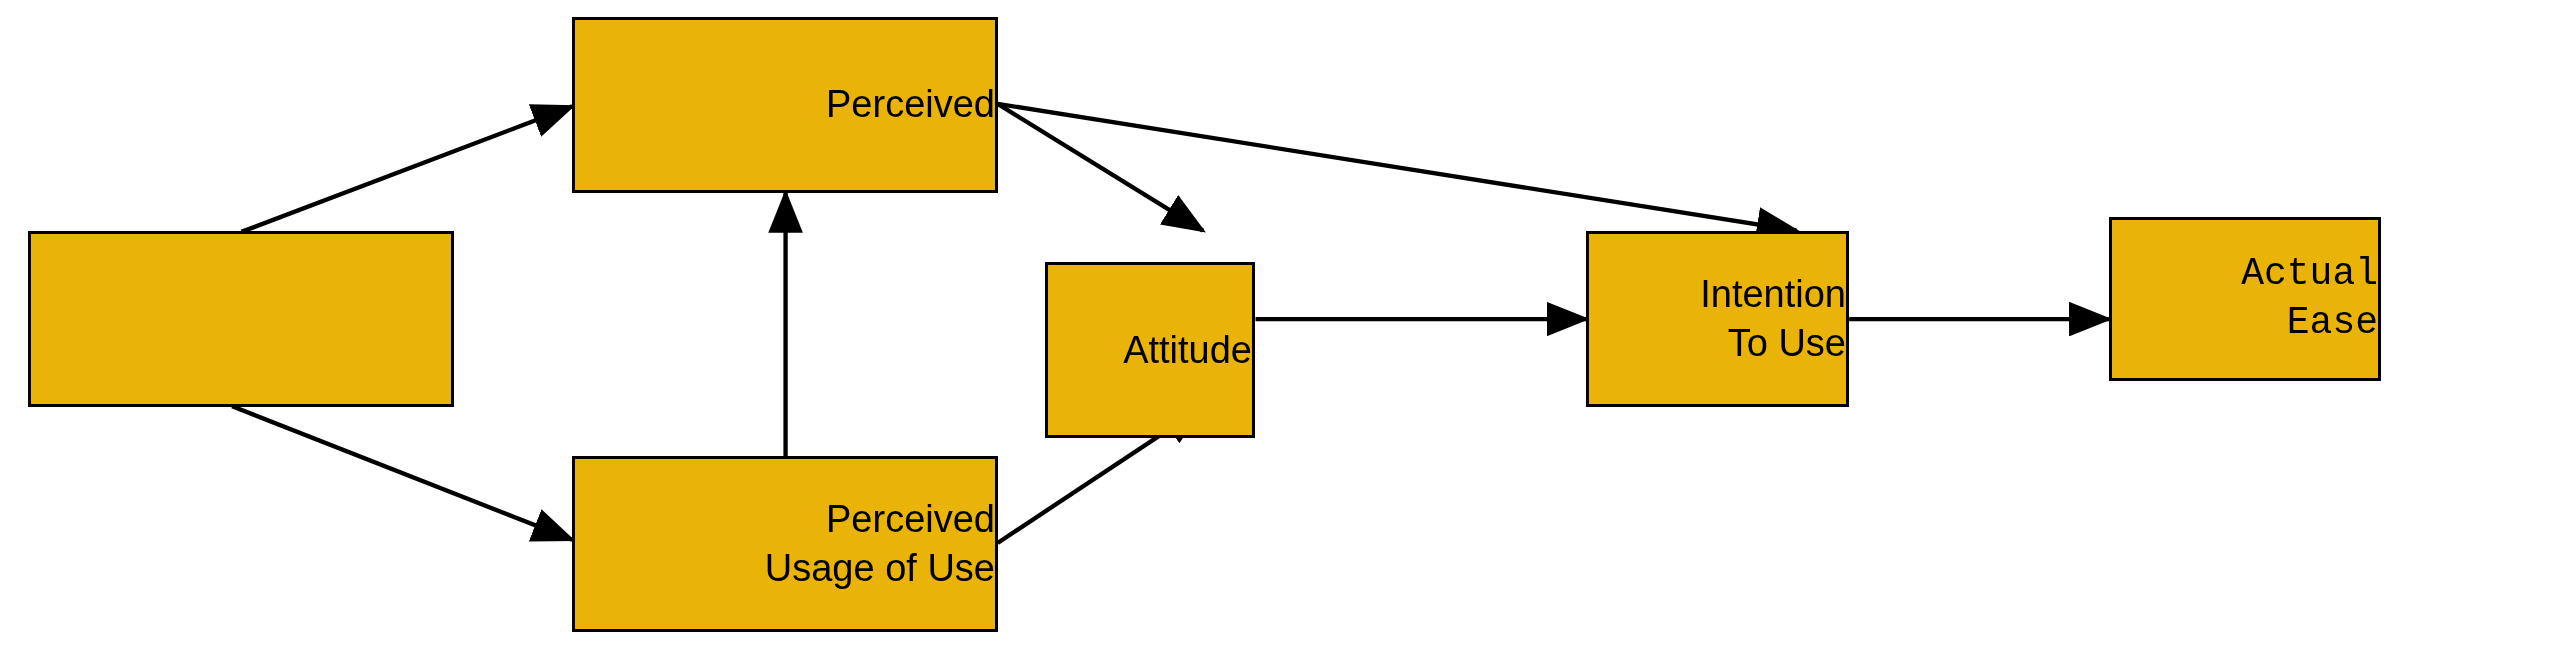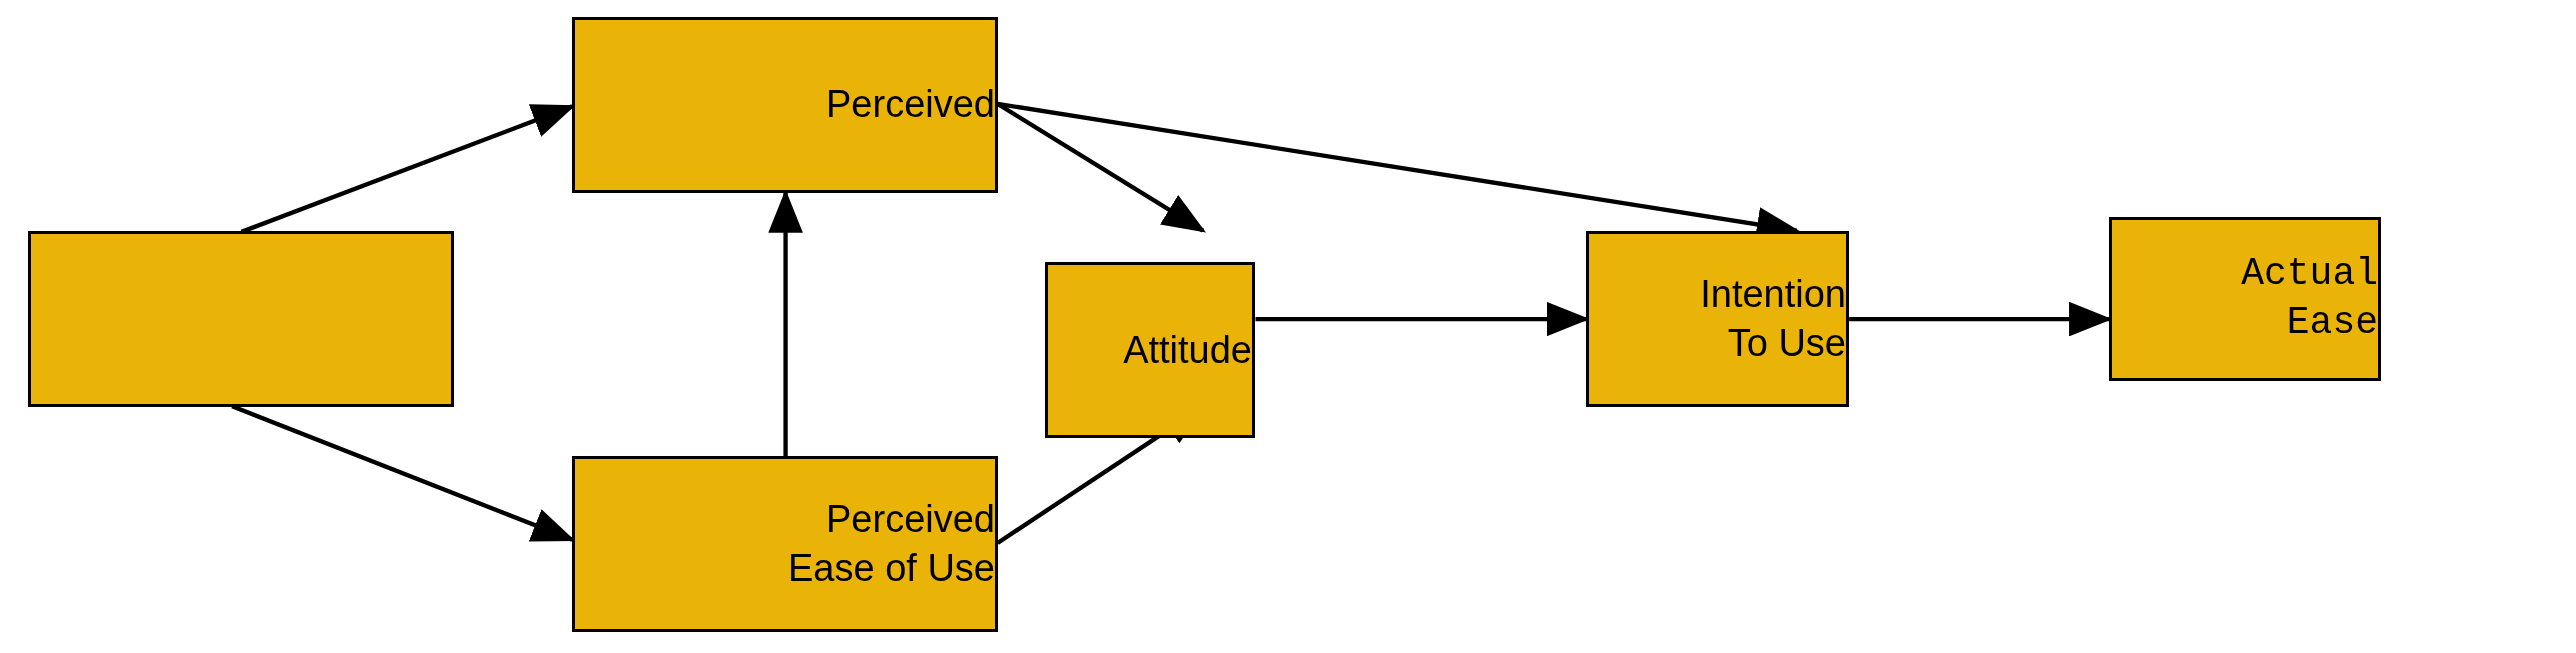--- a/index.html
+++ b/index.html
@@ -70,21 +70,21 @@
 
   <div class="node" aria-label="External Variables" style="left: 28px; top: 231px; width: 426px; height: 176px;">
   </div>
 
   <div class="node" aria-label="Perceived Usefulness" style="left: 572px; top: 16.7px; width: 426px; height: 176px;">
     <span class="line">Perceived</span>
   </div>
 
   <div class="node" aria-label="Perceived Ease of Use" style="left: 572px; top: 456px; width: 426px; height: 176px;">
     <span class="line">Perceived</span>
-    <span class="line">Ease of Use</span>
+    <span class="line">Usage of Use</span>
   </div>
 
   <div class="node" aria-label="Attitude Towards Use" style="left: 1045px; top: 231px; width: 210px; height: 176px; margin-top: 31px;">
     <span class="line">Attitude</span>
   </div>
 
   <div class="node" aria-label="Intention To Use" style="left: 1586px; top: 231px; width: 263px; height: 176px;">
     <span class="line">Intention</span>
     <span class="line">To Use</span>
   </div>

